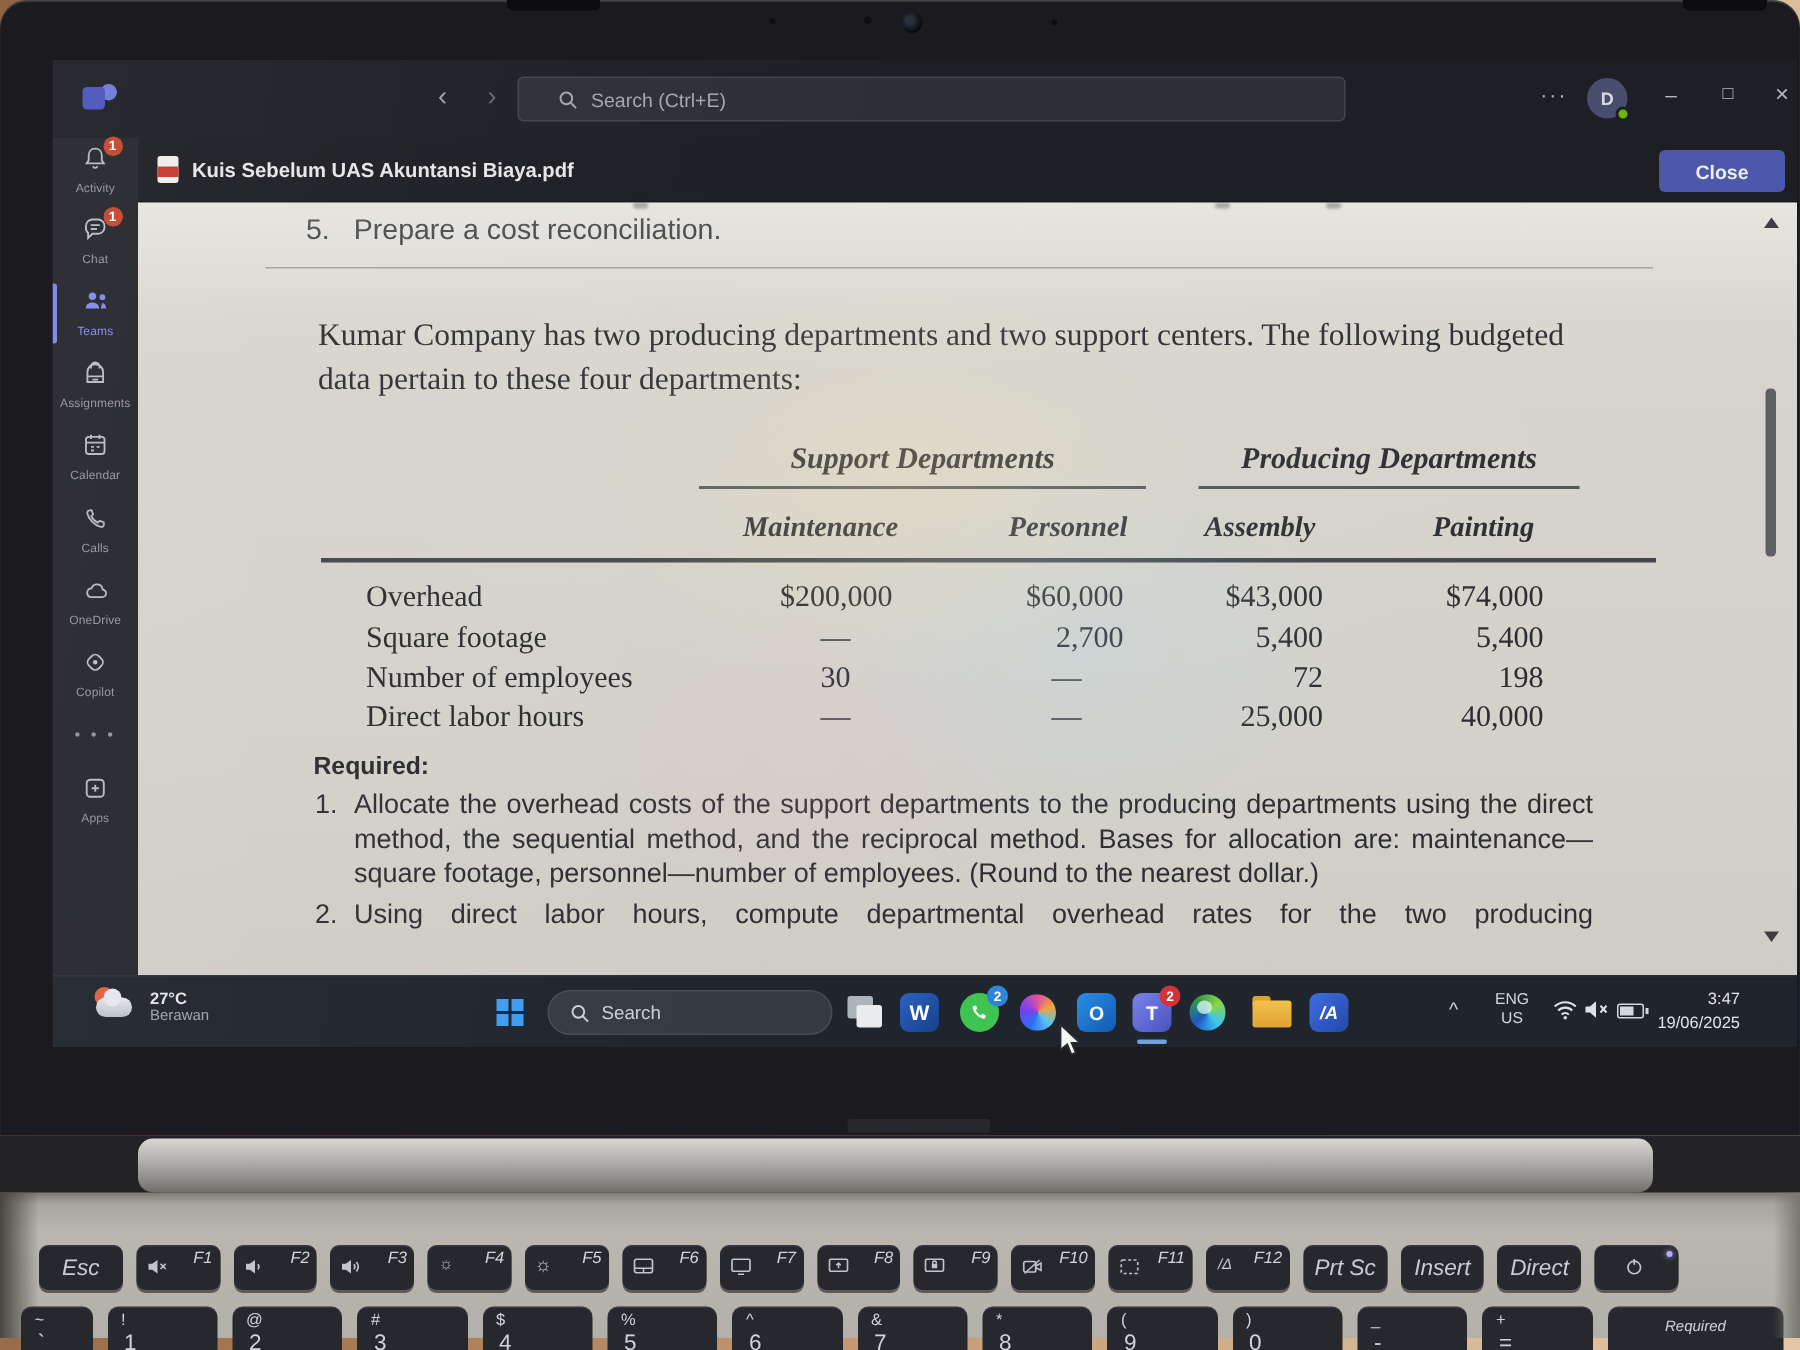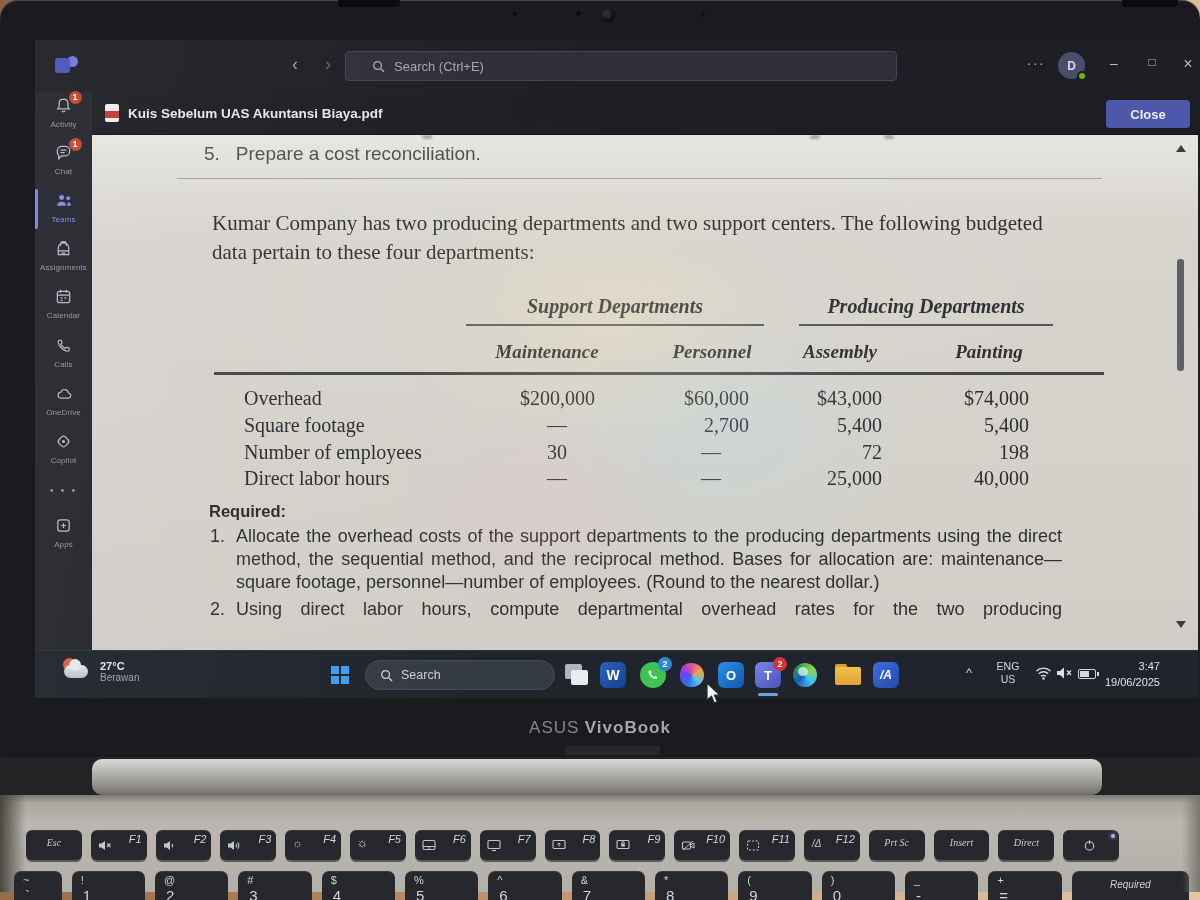--- a/index.html
+++ b/index.html
@@ -177,21 +177,21 @@
           background:linear-gradient(180deg,#7a7972 0%,#a9a69f 8%,#bab7b0 28%,#b3b0a9 100%); }
   .deck::before { content:""; position:absolute; left:0; top:0; bottom:0; width:26px;
           background:linear-gradient(90deg,#47463f, transparent); }
   .deck::after { content:""; position:absolute; right:0; top:0; bottom:0; width:18px;
           background:linear-gradient(270deg,#77766f, transparent); }
   .fn-row { position:absolute; top:35px; left:26px; width:1093px; display:flex; gap:9px; }
   .key { position:relative; flex:1; height:30px; background:#26282d; border-radius:6px;
          box-shadow:0 2px 0 rgba(18,18,20,.55), inset 0 1px 0 rgba(255,255,255,.08);
          color:#c9ccd0; }
   .key .flab { position:absolute; top:3px; right:5px; font-size:11px; font-style:italic; color:#d3d5d8; }
-  .key .kmain { position:absolute; left:0; right:0; top:7px; text-align:center; font-size:10px; font-style:italic;font-family:Liberation Serif, serif; }
+  .key .kmain { position:absolute; left:0; right:0; top:7px; text-align:center; font-size:15px; font-style:italic; }
   .key .kico { position:absolute; left:7px; top:8px; width:15px; height:14px; color:#c2c5c9; }
   .key .kglyph { position:absolute; left:8px; top:8px; font-size:10px; font-style:italic; }
   .sun1 { position:absolute; left:7px; top:7px; font-size:11px; opacity:.85; }
   .sun2 { position:absolute; left:6px; top:5px; font-size:13px; }
   .led { position:absolute; right:4px; top:4px; width:4px; height:4px; border-radius:50%; background:#b9a8ff;
          box-shadow:0 0 4px #b9a8ff; }
   .num-row { position:absolute; top:76px; left:14px; width:1175px; display:flex; gap:10px; }
   .nkey { position:relative; flex:1; height:50px; background:#26282d; border-radius:7px;
           box-shadow:inset 0 1px 0 rgba(255,255,255,.08); color:#d0d3d7; }
   .nkey.small { flex:.65; } .nkey.wide { flex:1.6; }
@@ -486,24 +486,20 @@
               </svg>
           </span>
           <span class="battery"></span>
           <div class="tb-clock">
             <div>3:47</div>
             <div>19/06/2025</div>
           </div>
         </div>
       </div>
 
-      <div class="brand">
-        <span class="b1">ASUS</span>
-        <span class="b2">VivoBook</span>
-      </div>
       <div class="sticker"></div>
     </div>
 
     <div class="hinge-bg"></div>
     <div class="hinge"></div>
 
     <div class="deck">
       <div class="fn-row">
         <div class="key">
             <span class="kmain">Esc</span>

